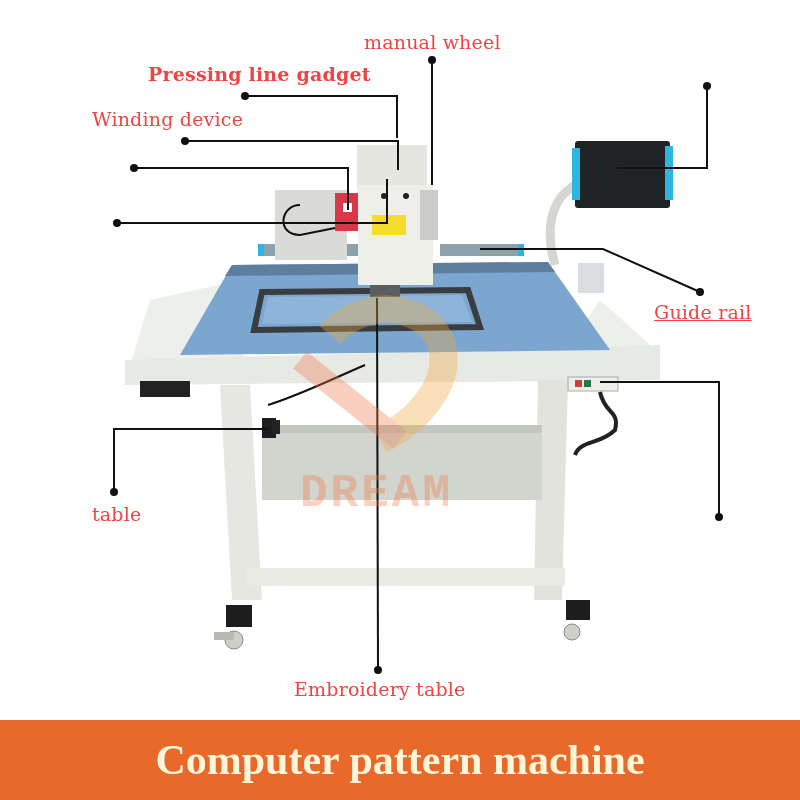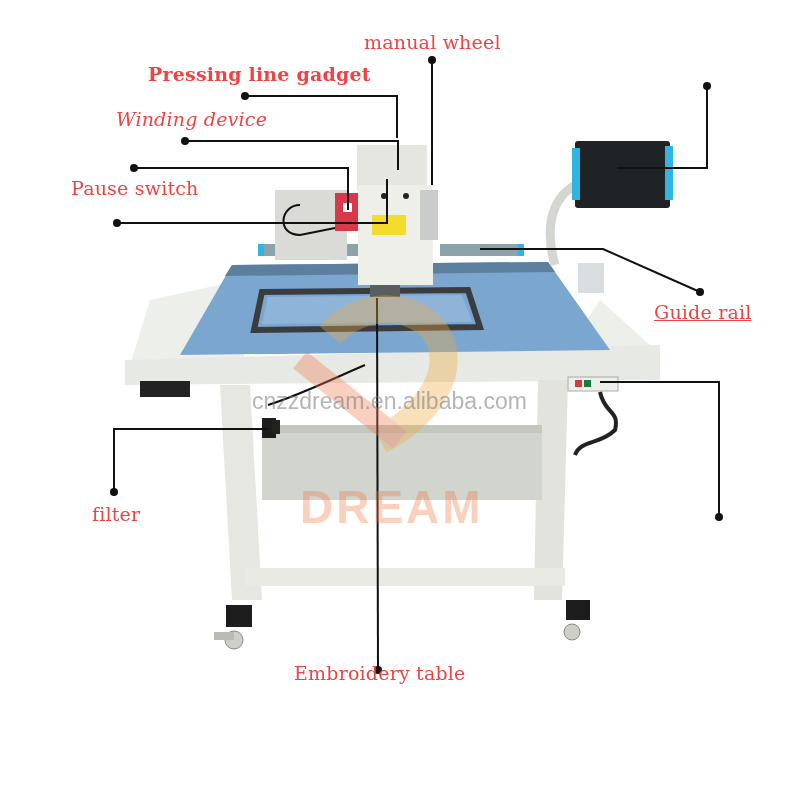--- a/index.html
+++ b/index.html
@@ -2,21 +2,21 @@
 <html><head>
 <meta charset="utf-8">
 <style>
   html, body { margin:0; padding:0; }
   body { width:800px; height:800px; background:#ffffff; position:relative; overflow:hidden; font-family:"DejaVu Serif", "Liberation Serif", serif; }
   .canvas { position:absolute; left:0; top:0; width:800px; height:800px; }
   .label { position:absolute; font-family:"DejaVu Serif", "Liberation Serif", serif; font-size:19px; color:#ef4444; white-space:nowrap; letter-spacing:0.2px; }
   .banner { position:absolute; left:0; top:720px; width:800px; height:80px; background:#E8692A; display:flex; align-items:center; justify-content:center; }
   .banner-title { font-family:"Liberation Serif", "DejaVu Serif", serif; font-weight:bold; font-size:42px; color:#FFF6DA; }
   .watermark-url { position:absolute; left:252px; top:388px; font-family:"Liberation Sans", "DejaVu Sans", sans-serif; font-size:23px; color:rgba(120,120,120,0.55); white-space:nowrap; }
-  .watermark-brand { position:absolute; left:300px; top:468px; font-family:Liberation Sans, sans-serif; font-weight:bold; font-size:46px; color:rgba(240,120,70,0.35); letter-spacing:3px;margin-top:12px; }
+  .watermark-brand { position:absolute; left:300px; top:468px; font-family:Liberation Mono, monospace; font-weight:bold; font-size:46px; color:rgba(240,120,70,0.35); letter-spacing:3px; }
 </style>
 </head>
 <body>
 
 <div class="canvas">
   <svg width="800" height="800" viewBox="0 0 800 800" style="position:absolute;left:0;top:0;">
 
     <g>
       <polygon points="150,300 232,282 248,380 125,382" fill="#EDEFEA"></polygon>
       <polygon points="600,300 650,345 660,378 560,360" fill="#EDEFEA"></polygon>
@@ -124,24 +124,25 @@
       <circle cx="719" cy="517" r="4"></circle>
       <circle cx="378" cy="670" r="4"></circle>
     </g>
 
     <g opacity="0.35">
       <path d="M330,335 C360,300 420,300 440,340 C455,380 420,420 380,440" stroke="#F2A93B" stroke-width="28" fill="none"></path>
       <path d="M300,360 L400,440" stroke="#EE7A4E" stroke-width="22" fill="none"></path>
     </g>
   </svg>
 
-  <div class="watermark-url">cnzzdream.en.alibaba.com</div>
   <div class="watermark-brand">DREAM</div>
 
   <div class="label" style="left:364px;top:31px;">manual wheel</div>
   <div class="label" style="left:148px;top:63px;font-weight:bold;">Pressing line gadget</div>
-  <div class="label" style="left:116px;top:108px;font-style:italic;">Winding device</div>
-  <div class="label" style="left:71px;top:177px;">Pause switch</div>
+  <div class="label" style="left:92px;top:108px;">Winding device</div>
   <div class="label" style="left:654px;top:301px;text-decoration:underline;">Guide rail</div>
-  <div class="label" style="left:92px;top:503px;">filter</div>
-  <div class="label" style="left:294px;top:662px;">Embroidery table</div>
+  <div class="label" style="left:92px;top:503px;">table</div>
+  <div class="label" style="left:294px;top:678px;">Embroidery table</div>
 
+  <div class="banner">
+    <span class="banner-title">Computer pattern machine</span>
+  </div>
 </div>
 
 </body></html>

